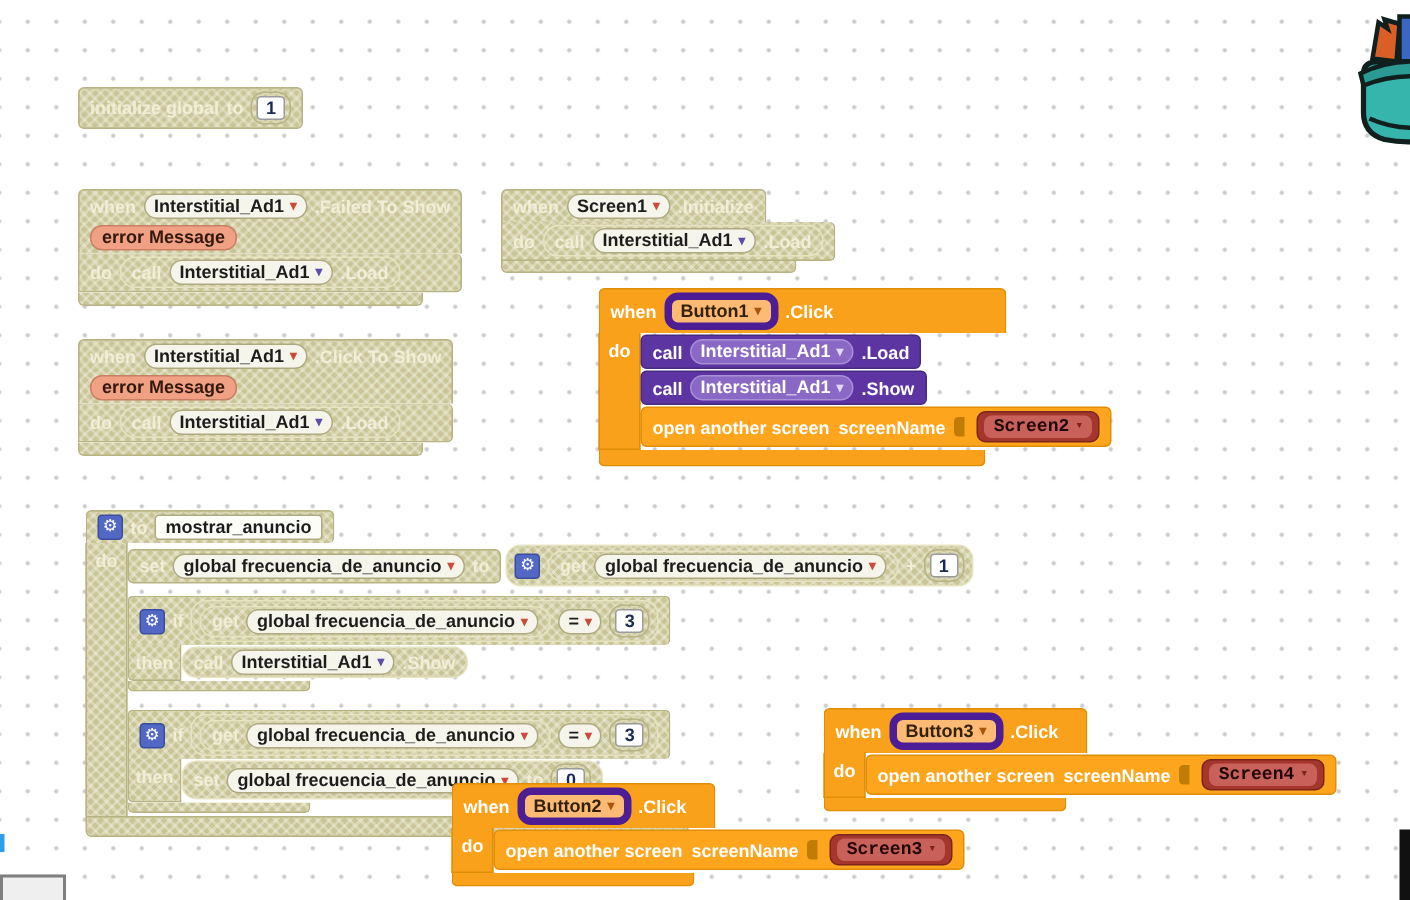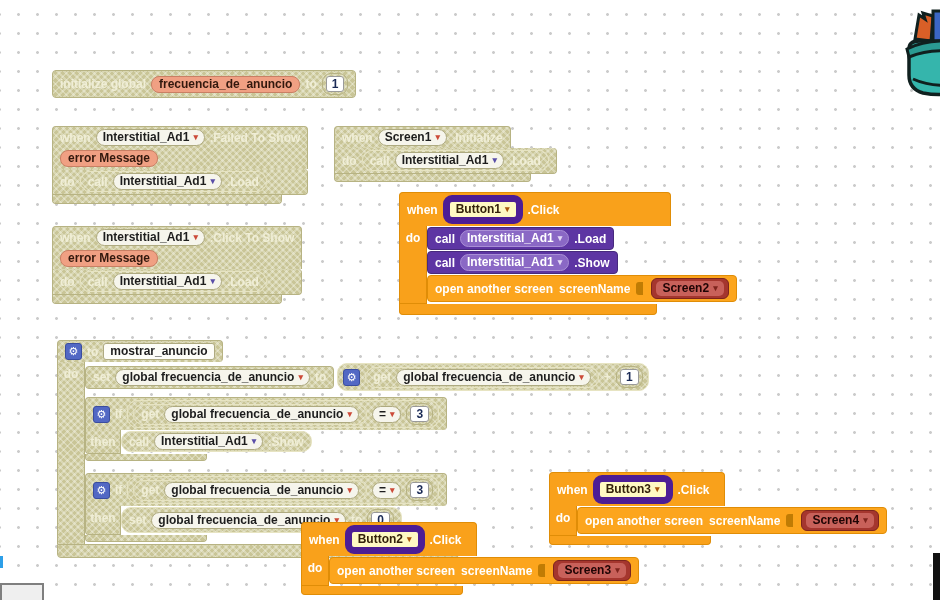--- a/index.html
+++ b/index.html
@@ -32,52 +32,51 @@
   .orange2{background:#fca51d;border:1px solid #e08d07;color:#fff;}
   .purple{background:#5d35a3;border:1px solid #472a7d;color:#fff;border-radius:4px;}
 
   .body{display:flex;align-items:stretch;}
   .spine{width:26px;display:flex;justify-content:center;align-items:flex-start;padding-top:5px;font-weight:bold;border-radius:0 0 0 4px;}
   .stack{display:flex;flex-direction:column;align-items:flex-start;padding:1px 0 2px 0;gap:1px;}
   .foot{border-radius:0 0 4px 4px;border-top:none;}
 
   
   .fld{background:#f6f5ec;border:1px solid #aeaa80;border-radius:9px;padding:0 6px;color:#1d1d1d;font-weight:bold;display:inline-flex;align-items:center;gap:4px;line-height:15px;white-space:nowrap;}
-  .fld.ofld{background:#fef9c3;border:7px solid #4c1d95;color:#33210a;}
+  .fld.ofld{background:#fdba74;border:5px solid #4c1d95;color:#33210a;}
   .fld.pfld{background:#8a68c5;border:1px solid #a98fd6;color:#fff;}
   .numwrap{display:inline-flex;align-items:center;border-radius:9px;padding:2px 3px;}
   .numfld{background:#fff;border:1px solid #9a9a9a;border-radius:3px;padding:0 5px;color:#1a2a55;font-weight:bold;line-height:14px;}
   .namefld{background:#fdfdf8;border:1px solid #aeaa80;border-radius:3px;padding:0 6px;color:#1d1d1d;font-weight:bold;line-height:15px;}
   .chip{background:#f0a083;border:1px solid #c97f64;border-radius:8px;padding:0 7px;color:#33180d;font-weight:bold;line-height:15px;white-space:nowrap;}
   .caret{font-size:9px;line-height:1;}
   .c-red{color:#cc4a38;} .c-violet{color:#5a4ea8;} .c-pwhite{color:#e3d9f6;} .c-brick{color:#7e241d;} .c-dkor{color:#a8560c;}
   .gear{width:15px;height:15px;min-width:15px;background:#5268c4;border:1px solid #3a4d9f;border-radius:3px;color:#fff;display:inline-flex;align-items:center;justify-content:center;font-size:11px;line-height:1;}
 
   
   .screenblk{display:inline-flex;align-items:center;background:#a5362e;border:1px solid #7c241d;border-radius:6px;padding:2px 4px;margin-left:2px;}
-  .sfld{background:#c8615a;border-radius:5px;padding:0 6px;color:#200505;font-weight:bold;display:inline-flex;align-items:center;gap:4px;line-height:15px;}
+  .sfld{background:#c8615a;border-radius:5px;padding:0 6px;color:#200505;font-weight:bold;display:inline-flex;align-items:center;gap:4px;line-height:15px;font-family:Liberation Mono, monospace;}
   .socket{width:7px;height:13px;background:#c07c04;border-radius:3px 0 0 3px;display:inline-block;}
 
   .openrow{display:inline-flex;align-items:center;gap:6px;border-radius:4px;padding:2px 7px;font-weight:bold;}
 
   
   .cornerbox{position:absolute;left:0;top:583px;width:40px;height:30px;background:#efefef;border:2px solid #7f7f7f;}
   .bluetick{position:absolute;left:0;top:556px;width:3px;height:12px;background:#2d9fe8;}
   .vscroll{position:absolute;left:933px;top:553px;width:7px;height:47px;background:#111;}
   .backpack{position:absolute;left:903px;top:5px;width:60px;height:92px;}
 </style>
 </head>
 <body>
 
 <div id="canvas">
 
-  <div class="blk" style="left:52px;top:70px;">
+  <div class="blk" style="left:52px;top:58px;">
     <div class="r dis">
       <span class="kw">initialize global</span>
-      <span class="chip">frecuencia_de_anuncio</span>
       <span class="kw">to</span>
       <span class="numwrap dis">
           <span class="numfld">1</span>
         </span>
     </div>
   </div>
 
   <div class="blk" style="left:52px;top:126px;">
     <div class="r dis" style="border-radius:4px 4px 0 0;border-bottom:none;">
       <span class="kw">when</span>

